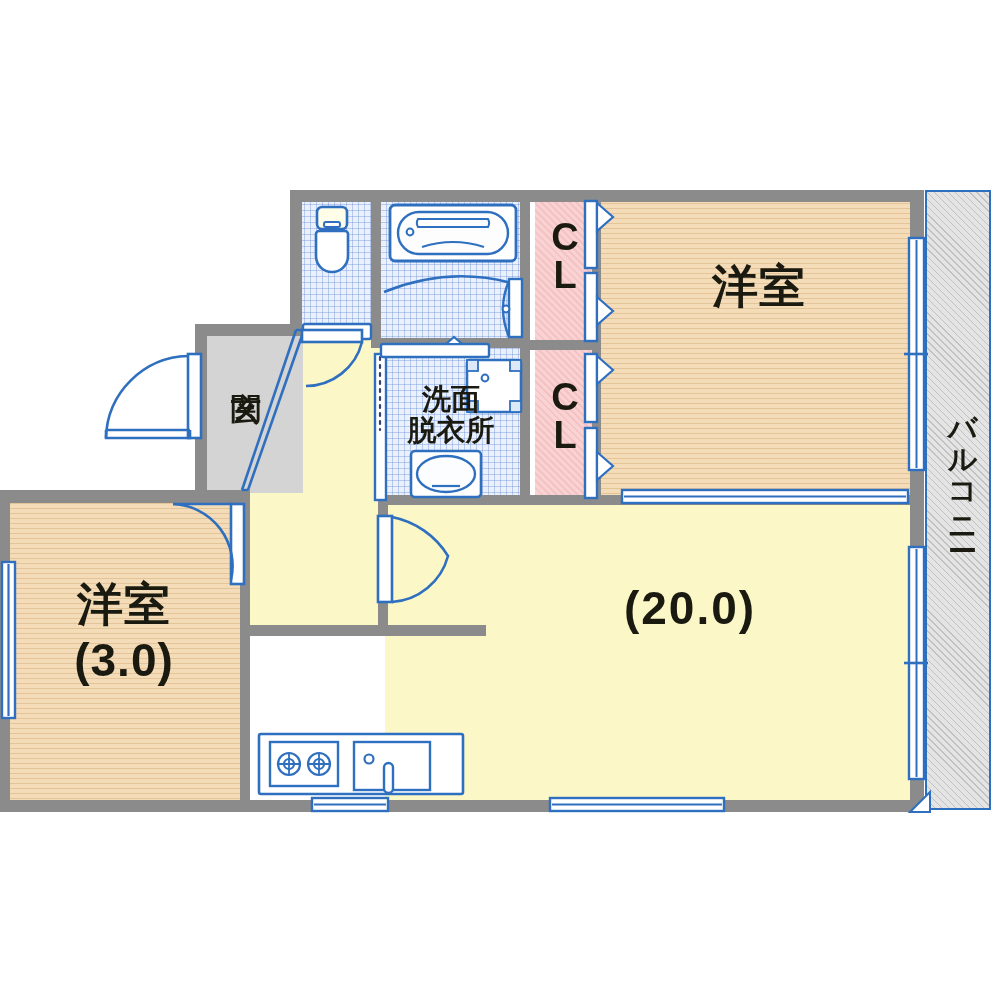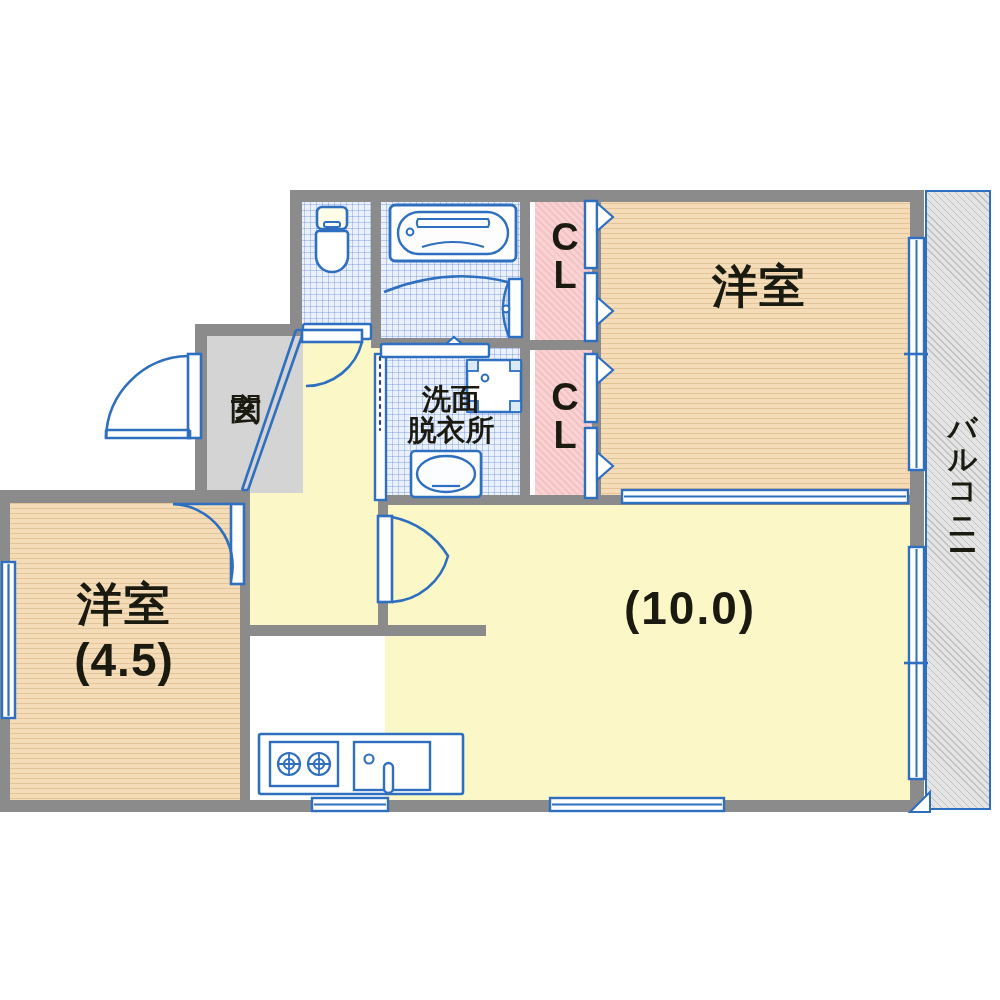--- a/index.html
+++ b/index.html
@@ -324,25 +324,25 @@
       <path d="M2 22 L22 2 L22 22 Z" fill="#ffffff" stroke="#2f6fc0" stroke-width="2"></path>
     </svg>
   </div>
 
   <div class="lbl lbl-room" style="left:600px;top:262px;width:318px;">
     <div>洋室</div>
   </div>
 
   <div class="lbl lbl-room" style="left:8px;top:580px;width:232px;">
     <div>洋室</div>
-    <div style="margin-top:6px;">(4.5)</div>
+    <div style="margin-top:6px;">(3.0)</div>
   </div>
 
   <div class="lbl lbl-ldk" style="left:540px;top:578px;width:300px;">
-    <div style="margin-top:6px;">(10.0)</div>
+    <div style="margin-top:6px;">(20.0)</div>
   </div>
 
   <div class="lbl lbl-genkan" style="left:206px;top:368px;width:56px;writing-mode:vertical-rl;text-orientation:upright;letter-spacing:2px;">玄関</div>
 
   <div class="lbl lbl-small" style="left:396px;top:384px;width:110px;">
     <div>洗面</div>
     <div style="">脱衣所</div>
   </div>
 
   <div class="lbl lbl-cl" style="left:535px;top:218px;width:60px;line-height:1.0;">

